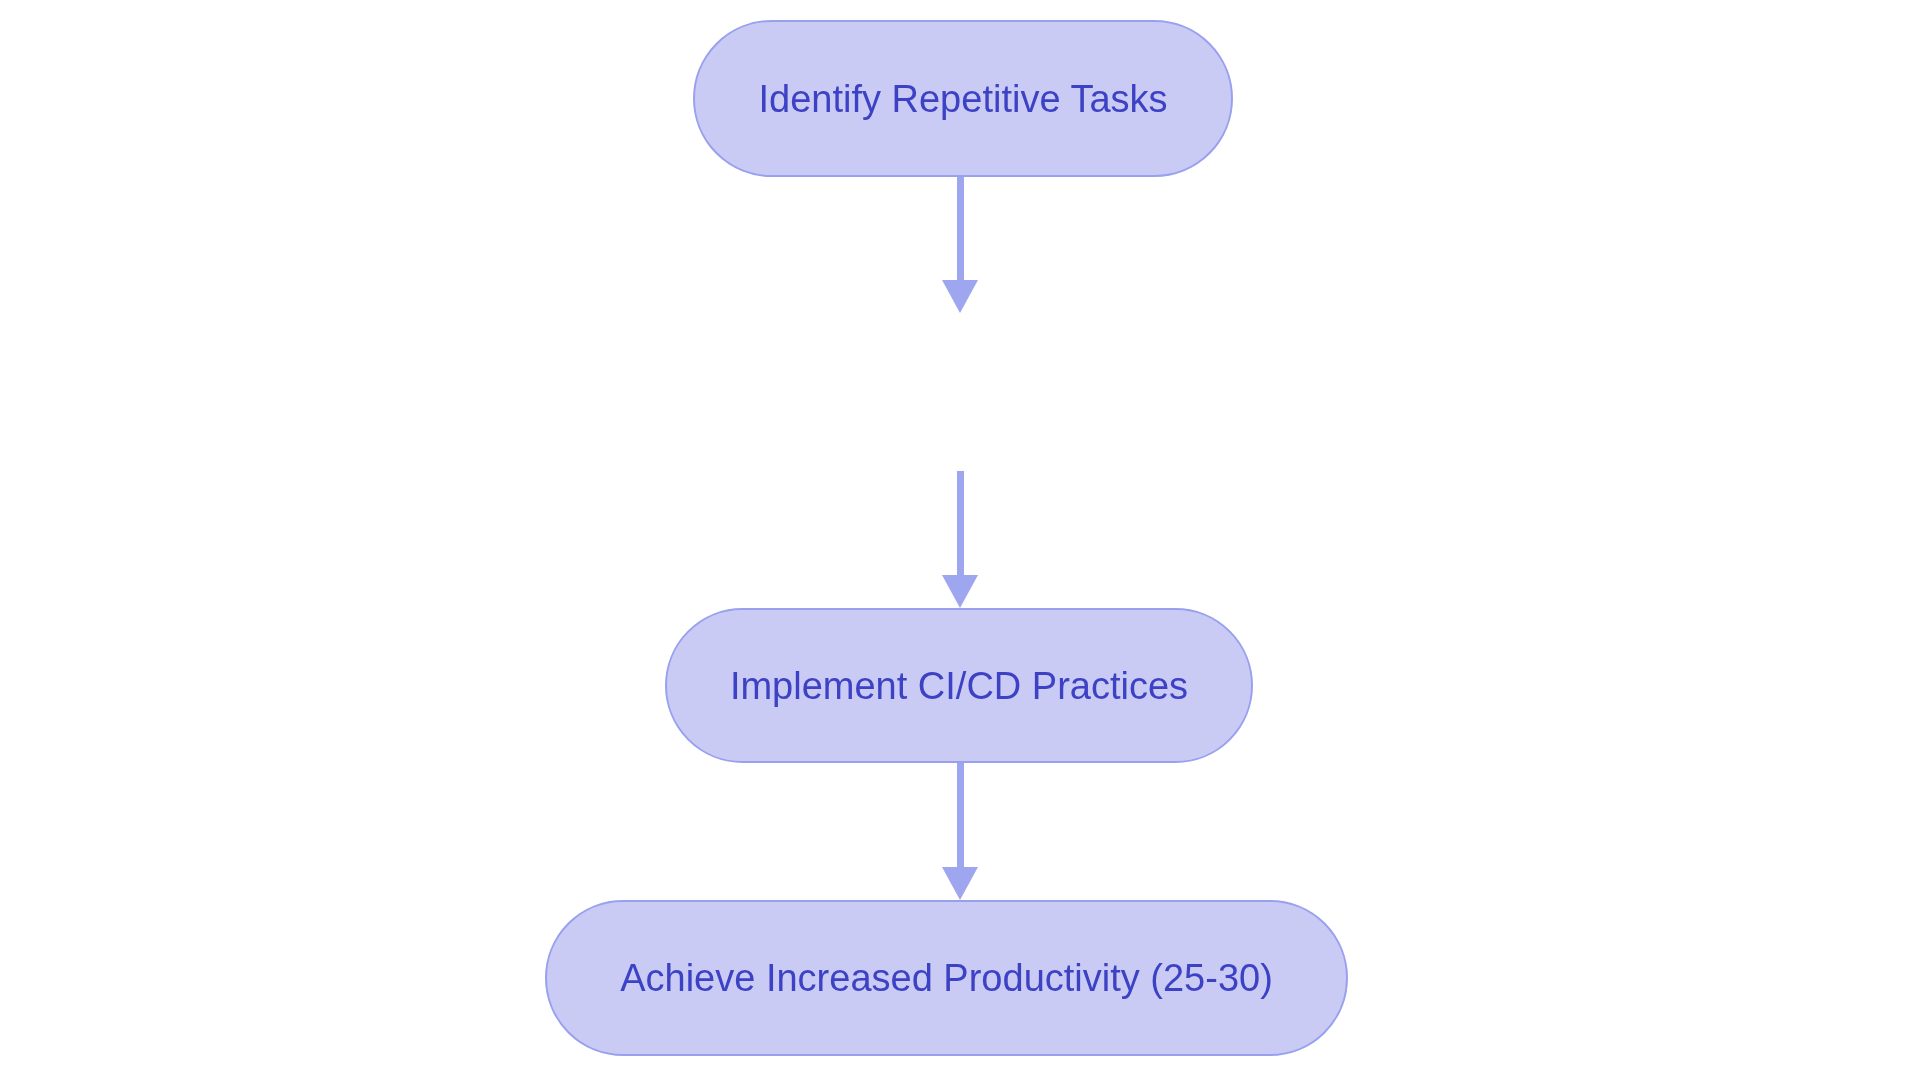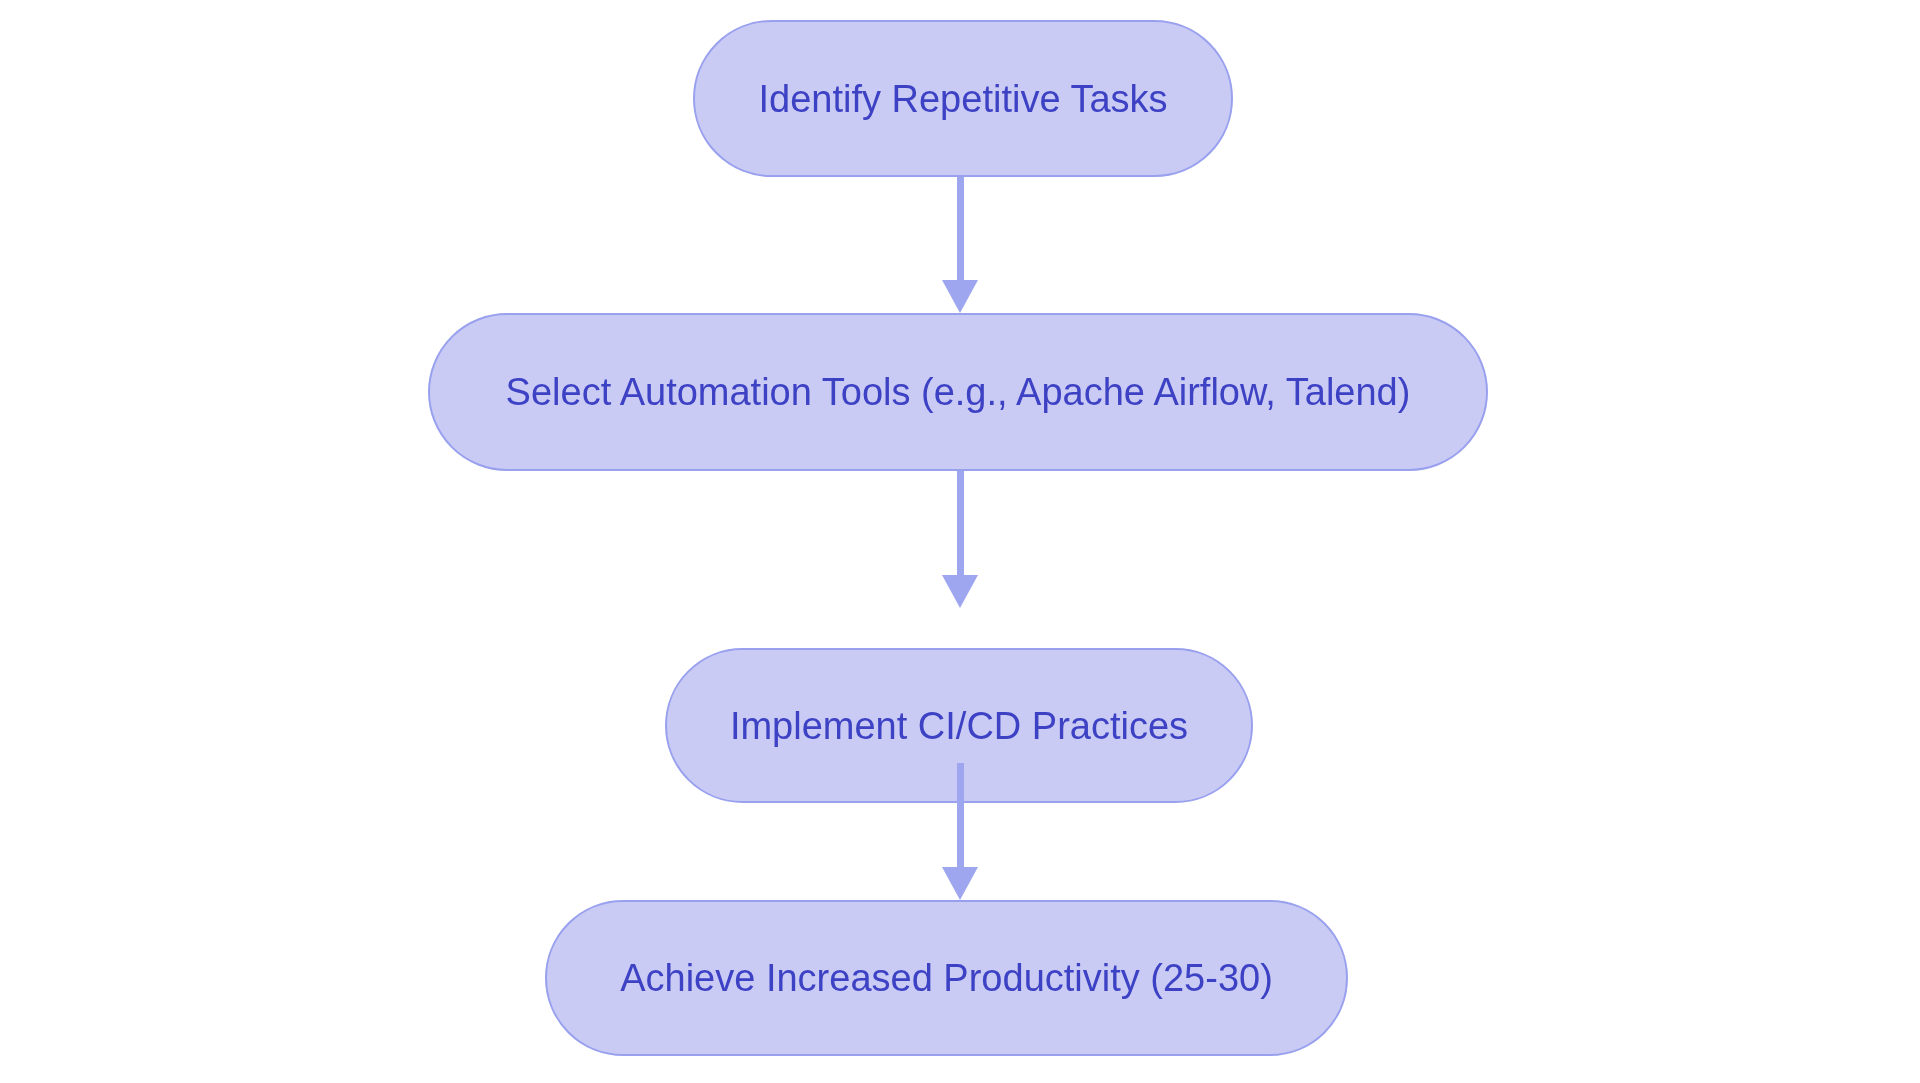--- a/index.html
+++ b/index.html
@@ -31,21 +31,21 @@
   }
   .node-label {
     color: var(--node-text);
     font-size: 38px;
     line-height: 1;
     white-space: nowrap;
     text-align: center;
   }
   .node1 { left: 693px; top: 20px;  width: 540px;  height: 157px; }
   .node2 { left: 428px; top: 313px; width: 1060px; height: 158px; }
-  .node3 { left: 665px; top: 608px; width: 588px;  height: 155px; margin-top: 40px; }
+  .node3 { left: 665px; top: 608px; width: 588px;  height: 155px; }
   .node4 { left: 545px; top: 900px; width: 803px;  height: 156px; }
 
   .arrow { position: absolute; width: 36px; left: 942px; }
   .arrow .shaft {
     position: absolute;
     left: 14.5px;
     top: 0;
     width: 7px;
     background: var(--arrow);
   }
@@ -73,23 +73,20 @@
 
   <div class="node node1">
     <span class="node-label">Identify Repetitive Tasks</span>
   </div>
 
   <div class="arrow arrow1">
     <div class="shaft"></div>
     <div class="head"></div>
   </div>
 
-  <div class="node node2">
-    <span class="node-label">Select Automation Tools (e.g., Apache Airflow, Talend)</span>
-  </div>
 
   <div class="arrow arrow2">
     <div class="shaft"></div>
     <div class="head"></div>
   </div>
 
   <div class="node node3">
     <span class="node-label">Implement CI/CD Practices</span>
   </div>
 

